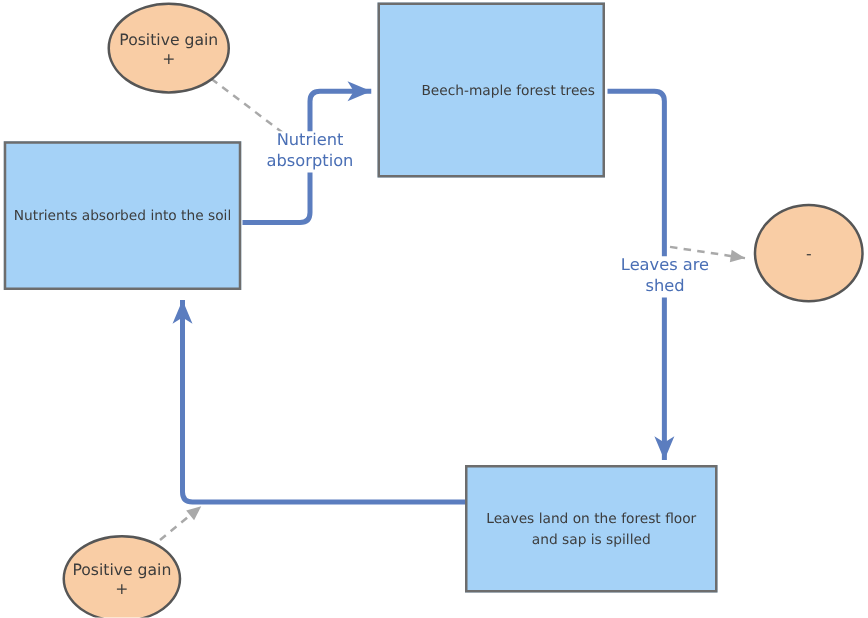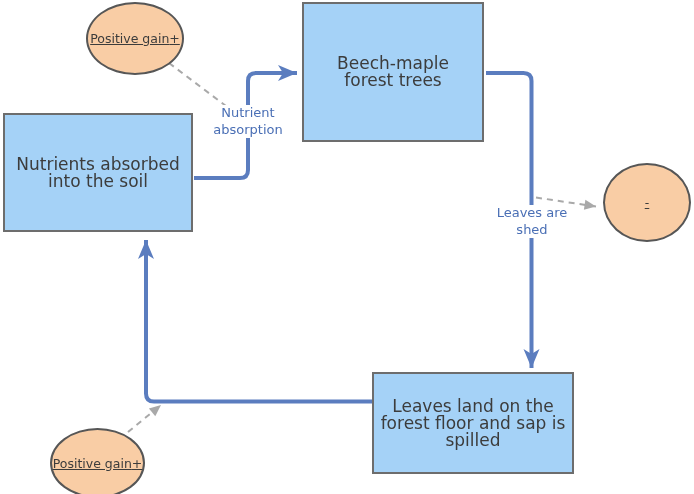--- a/index.html
+++ b/index.html
@@ -19,32 +19,31 @@
   .head-blue{fill:var(--arrow);}
   .head-gray{fill:var(--dashed);}
   .edge-label{
     position:absolute; z-index:2; background:var(--background);
     color:var(--label-text); font-size:13px; line-height:16.5px;
     text-align:center; white-space:pre-line; font-weight:500;
   }
   .node{
     position:absolute; z-index:3; box-sizing:border-box;
     background:var(--node-fill); border:2px solid var(--node-border);
-    color:var(--node-text); font-size:17px; line-height:17px;
-    display:flex; align-items:center; justify-content:flex-start;
+    color:var(--node-text); font-size:11px; line-height:17px;
+    display:flex; align-items:center; justify-content:flex-end;
     text-align:center; padding:0 6px;
   }
   .ellipse{
     position:absolute; z-index:3; box-sizing:border-box;
     background:var(--ellipse-fill); border:2px solid var(--ellipse-border);
     border-radius:50%;
     color:var(--node-text); font-size:12.5px; line-height:15px;
-    display:flex; flex-direction:row; align-items:center; justify-content:center;
+    display:flex; flex-direction:column; align-items:center; justify-content:center;
     text-align:center;
-    text-decoration:underline;
   }
   .node-forest-trees{left:302px; top:2px; width:182px; height:140px;}
   .node-nutrients-soil{left:3px; top:113px; width:190px; height:119px;}
   .node-leaves-floor{left:372px; top:372px; width:202px; height:102px;}
   .ellipse-positive-gain-top{left:86px; top:2px; width:98px; height:73px;}
   .ellipse-negative-loss{left:603px; top:163px; width:88px; height:79px;}
   .ellipse-positive-gain-bottom{left:50px; top:428px; width:95px; height:70px;}
   .label-nutrient-absorption{left:203px; top:105px; width:90px;}
   .label-leaves-shed{left:487px; top:205px; width:90px;}
   .label-leaves-decompose{left:175px; top:345px; width:123px;}

